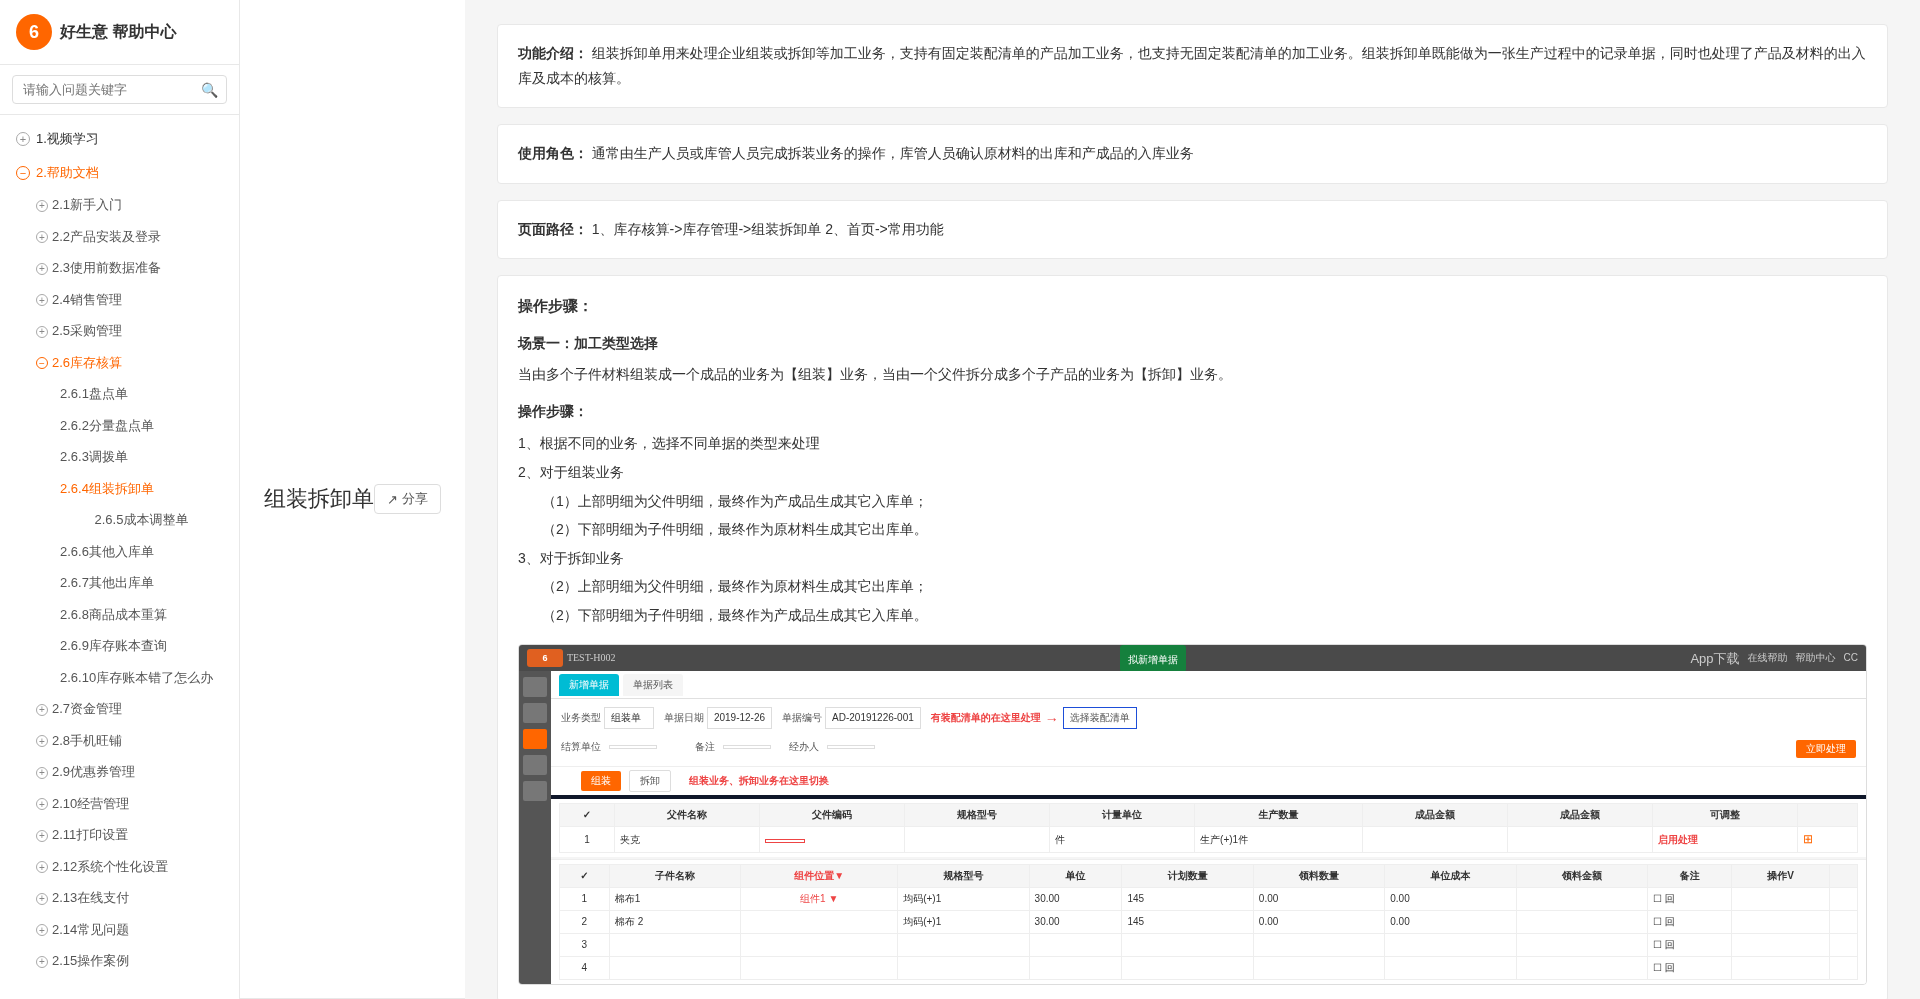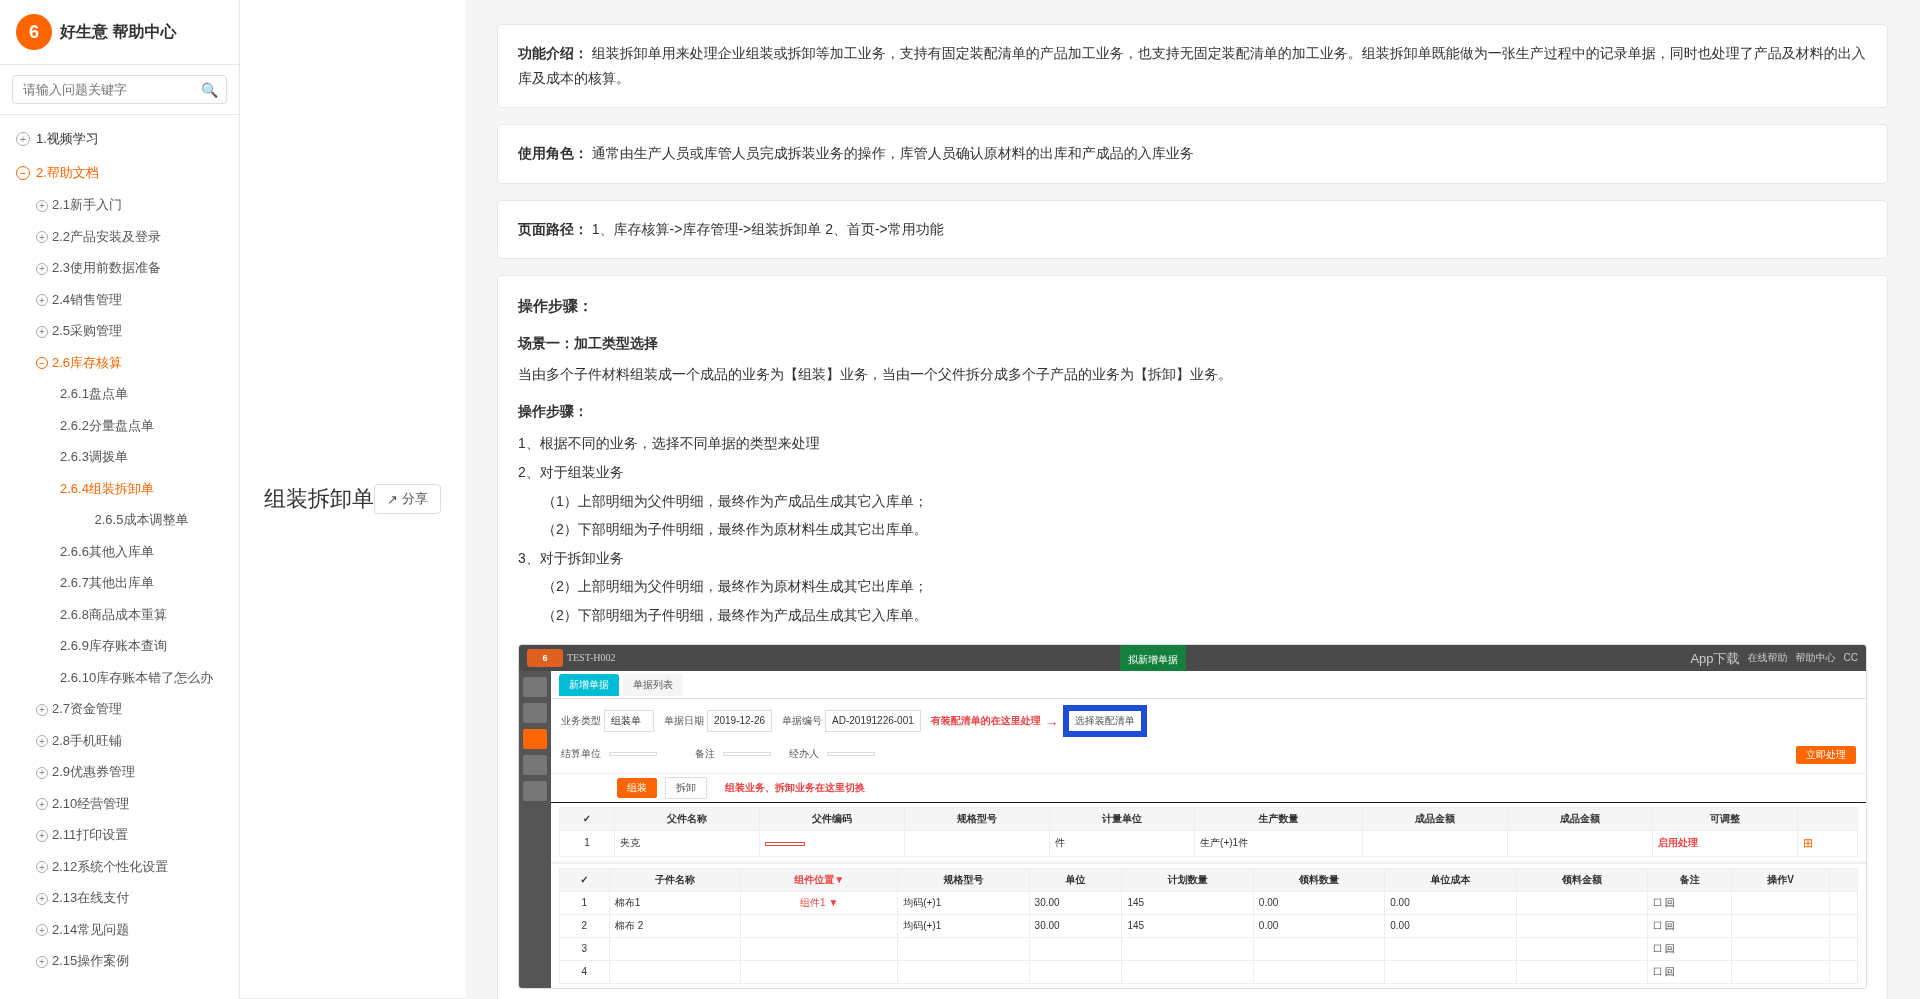--- a/index.html
+++ b/index.html
@@ -378,37 +378,37 @@
                   <span style="border:1px solid #ddd;padding:1px 6px;font-size:10px;">2019-12-26</span>
                 </div>
                 <div style="display:flex;align-items:center;gap:3px;font-size:10px;">
                   <span style="color:#555;">单据编号</span>
                   <span style="border:1px solid #ddd;padding:1px 6px;font-size:10px;">AD-20191226-001</span>
                 </div>
 
                 <div style="display:flex;align-items:center;gap:4px;">
                   <span style="color:#e44;font-size:10px;font-weight:bold;">有装配清单的在这里处理</span>
                   <span style="color:#e44;font-size:14px;">→</span>
-                  <div style="border:6px solid #1d4ed8;padding:1px 6px;font-size:10px;color:#555;">选择装配清单</div>
+                  <div style="border:1px solid #1d4ed8;padding:1px 6px;font-size:10px;color:#555;">选择装配清单</div>
                 </div>
               </div>
               <div style="display:flex;align-items:center;gap:8px;">
                 <span style="font-size:10px;color:#555;">结算单位</span>
                 <span style="border:1px solid #ddd;padding:1px 40px 1px 6px;font-size:10px;"></span>
                 <span style="font-size:10px;color:#555;margin-left:30px;">备注</span>
                 <span style="border:1px solid #ddd;padding:1px 40px 1px 6px;font-size:10px;"></span>
                 <span style="font-size:10px;color:#555;margin-left:10px;">经办人</span>
                 <span style="border:1px solid #ddd;padding:1px 40px 1px 6px;font-size:10px;"></span>
                 <div style="margin-left:auto;">
                   <button style="background:#f60;color:#fff;border:none;padding:2px 10px;border-radius:2px;font-size:10px;">立即处理</button>
                 </div>
               </div>
             </div>
 
-            <div style="background:#fff;border-bottom:1px solid #0f172a;padding:3px 66px;display:flex;align-items:center;gap:8px;">
+            <div style="background:#fff;border-bottom:4px solid #0f172a;padding:3px 30px;display:flex;align-items:center;gap:8px;">
               <div style="background:#f60;color:#fff;padding:1px 10px;border-radius:2px;font-size:10px;">组装</div>
               <div style="background:#fff;border:1px solid #ddd;color:#555;padding:1px 10px;border-radius:2px;font-size:10px;">拆卸</div>
               <span style="color:#e44;font-size:10px;font-weight:bold;margin-left:10px;">组装业务、拆卸业务在这里切换</span>
             </div>
 
             <div style="background:#fff;padding:4px 8px;">
               <table style="width:100%;border-collapse:collapse;font-size:10px;">
                 <thead>
                   <tr style="background:#f5f5f5;">
                     <th style="border:1px solid #eee;padding:2px 5px;">✓</th>

